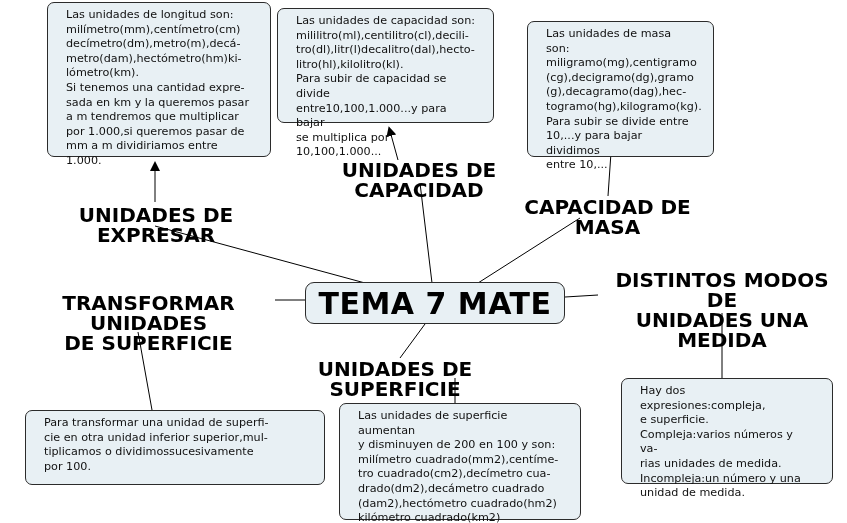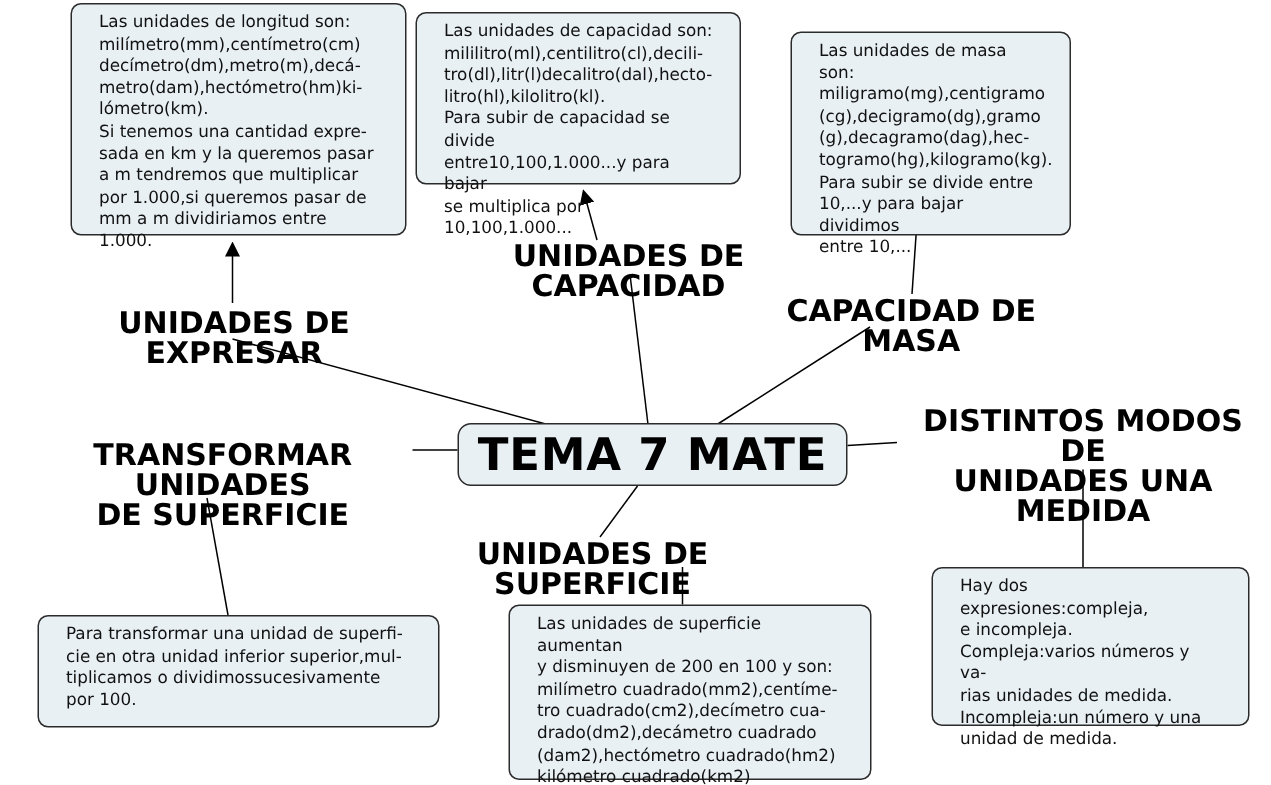--- a/index.html
+++ b/index.html
@@ -125,31 +125,31 @@
 <div class="central">TEMA 7 MATE</div>
 
 <div class="topic" style="left:12px; top:293px; width:273px;">TRANSFORMAR UNIDADES
 DE SUPERFICIE</div>
 
 <div class="topic" style="left:597px; top:270px; width:250px;">DISTINTOS MODOS DE
 UNIDADES UNA MEDIDA</div>
 
 <div class="topic" style="left:254px; top:359px; width:282px;">UNIDADES DE SUPERFICIE</div>
 
-<div class="note" style="left:25px; top:410px; width:268px; height:75px;">Para transformar una unidad de superfi-
+<div class="note" style="left:25px; top:410px; width:300px; height:75px;">Para transformar una unidad de superfi-
 cie en otra unidad inferior superior,mul-
 tiplicamos o dividimossucesivamente
 por 100.</div>
 
 <div class="note" style="left:339px; top:403px; width:242px; height:117px;">Las unidades de superficie aumentan
 y disminuyen de 200 en 100 y son:
 milímetro cuadrado(mm2),centíme-
 tro cuadrado(cm2),decímetro cua-
 drado(dm2),decámetro cuadrado
 (dam2),hectómetro cuadrado(hm2)
 kilómetro cuadrado(km2)</div>
 
 <div class="note" style="left:621px; top:378px; width:212px; height:106px;">Hay dos expresiones:compleja,
-e incompleja.
+e superficie.
 Compleja:varios números y va-
 rias unidades de medida.
 Incompleja:un número y una
 unidad de medida.</div>
 
 </body></html>

